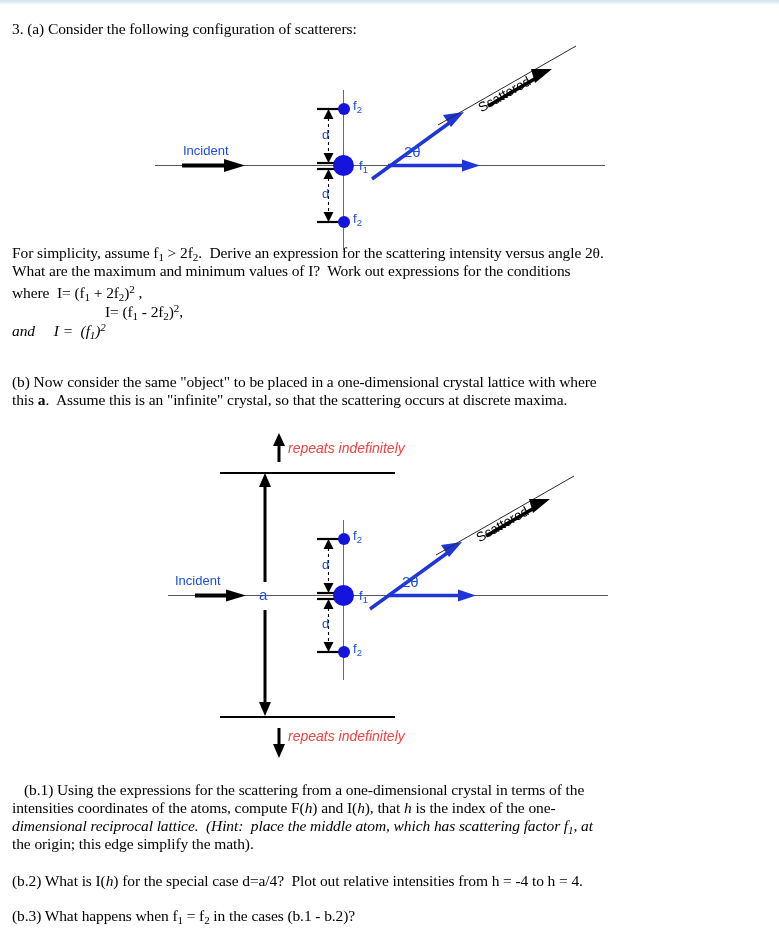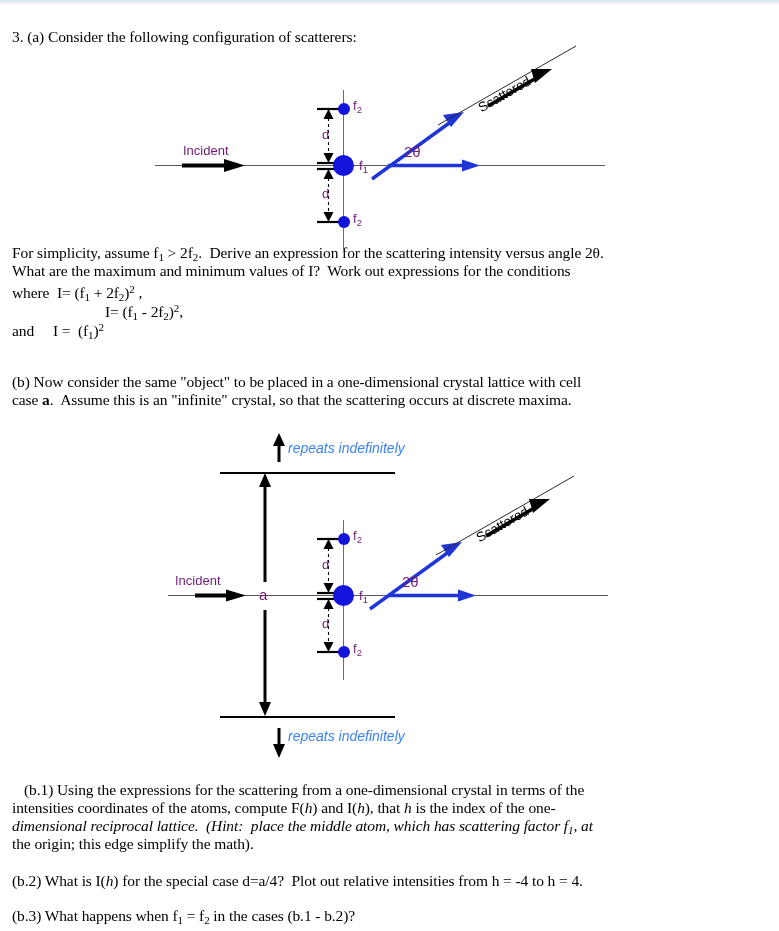--- a/index.html
+++ b/index.html
@@ -39,45 +39,45 @@
     position: absolute; width: 1px; background: #6b6b6d;
   }
   .blkline { position: absolute; background: #000; }
   .circle {
     position: absolute; border-radius: 50%;
     background: #1414dc;
   }
   .sanslbl {
     position: absolute;
     font-family: "Liberation Sans", "DejaVu Sans", sans-serif;
-    font-size: 13px; color: #701a75;
+    font-size: 13px; color: #1d4ed8;
     white-space: nowrap;
   }
   .sanslbl sub { font-size: 9.5px; vertical-align: -0.3em; }
   .italbl {
     position: absolute;
     font-family: "Liberation Sans", "DejaVu Sans", sans-serif;
-    font-style: italic; font-size: 14px; color: #3b82f6;
+    font-style: italic; font-size: 14px; color: #ef4444;
     white-space: nowrap;
   }
   .rotlbl {
     position: absolute;
     font-family: "Liberation Sans", "DejaVu Sans", sans-serif;
     font-size: 13.5px; color: #000;
     white-space: nowrap;
     transform-origin: left bottom;
   }
   svg.ov { position: absolute; left: 0; top: 0; overflow: visible; }
 </style>
 </head>
 <body>
 
 <div class="topstrip"></div>
 
-<div class="txt" style="left:12px; top:28px; width:620px;"><span>3.</span> <span>(a) Consider the following configuration of scatterers:</span></div>
+<div class="txt" style="left:12px; top:20px; width:620px;"><span>3.</span> <span>(a) Consider the following configuration of scatterers:</span></div>
 
 <div class="diagram" style="left:0px; top:30px; width:779px; height:205px;">
 
   <div class="hline" style="left:155px; top:135px; width:450px;"></div>
 
   <div class="vline" style="left:343px; top:60px; height:160px;"></div>
 
   <svg class="ov" width="779" height="205">
 
     <g>
@@ -129,24 +129,24 @@
   <div class="sanslbl" style="left:322px; top:97px;">d</div>
   <div class="sanslbl" style="left:322px; top:156px;">d</div>
   <div class="sanslbl" style="left:404px; top:113px; font-size:15px;">2θ</div>
   <div class="rotlbl" style="left:483px; top:70px; transform:rotate(-29.5deg);">Scattered</div>
 </div>
 
 <div class="txt" style="left:12px; top:244px; width:760px;">For simplicity, assume f<sub>1</sub> &gt; 2f<sub>2</sub>.  Derive an expression for the scattering intensity versus angle 2θ.</div>
 <div class="txt" style="left:12px; top:262px; width:760px;">What are the maximum and minimum values of I?  Work out expressions for the conditions</div>
 <div class="txt" style="left:12px; top:280px; width:760px;">where  I= (f<sub>1</sub> + 2f<sub>2</sub>)<sup>2</sup> ,</div>
 <div class="txt" style="left:105px; top:299px; width:760px;">I= (f<sub>1</sub> - 2f<sub>2</sub>)<sup>2</sup>,</div>
-<div class="txt" style="left:12px; top:318px; width:760px;">and     I =  (f<sub>1</sub>)<sup>2</sup></div>
-
-<div class="txt" style="left:12px; top:373px; width:760px;">(b) Now consider the same "object" to be placed in a one-dimensional crystal lattice with cell</div>
-<div class="txt" style="left:12px; top:391px; width:760px;"><span>case </span><span class="bd">a</span><span>.  Assume this is an "infinite" crystal, so that the scattering occurs at discrete maxima.</span></div>
+<div class="txt" style="left:12px; top:318px; width:760px;font-style:italic;">and     I =  (f<sub>1</sub>)<sup>2</sup></div>
+
+<div class="txt" style="left:12px; top:373px; width:760px;">(b) Now consider the same "object" to be placed in a one-dimensional crystal lattice with where</div>
+<div class="txt" style="left:12px; top:391px; width:760px;"><span>this </span><span class="bd">a</span><span>.  Assume this is an "infinite" crystal, so that the scattering occurs at discrete maxima.</span></div>
 
 <div class="diagram" style="left:0px; top:432px; width:779px; height:330px;">
 
   <div class="hline" style="left:168px; top:163px; width:440px;"></div>
 
   <div class="vline" style="left:343px; top:88px; height:160px;"></div>
 
   <div class="blkline" style="left:220px; top:40px; width:175px; height:1.6px;"></div>
   <div class="blkline" style="left:220px; top:284px; width:175px; height:1.6px;"></div>
 

